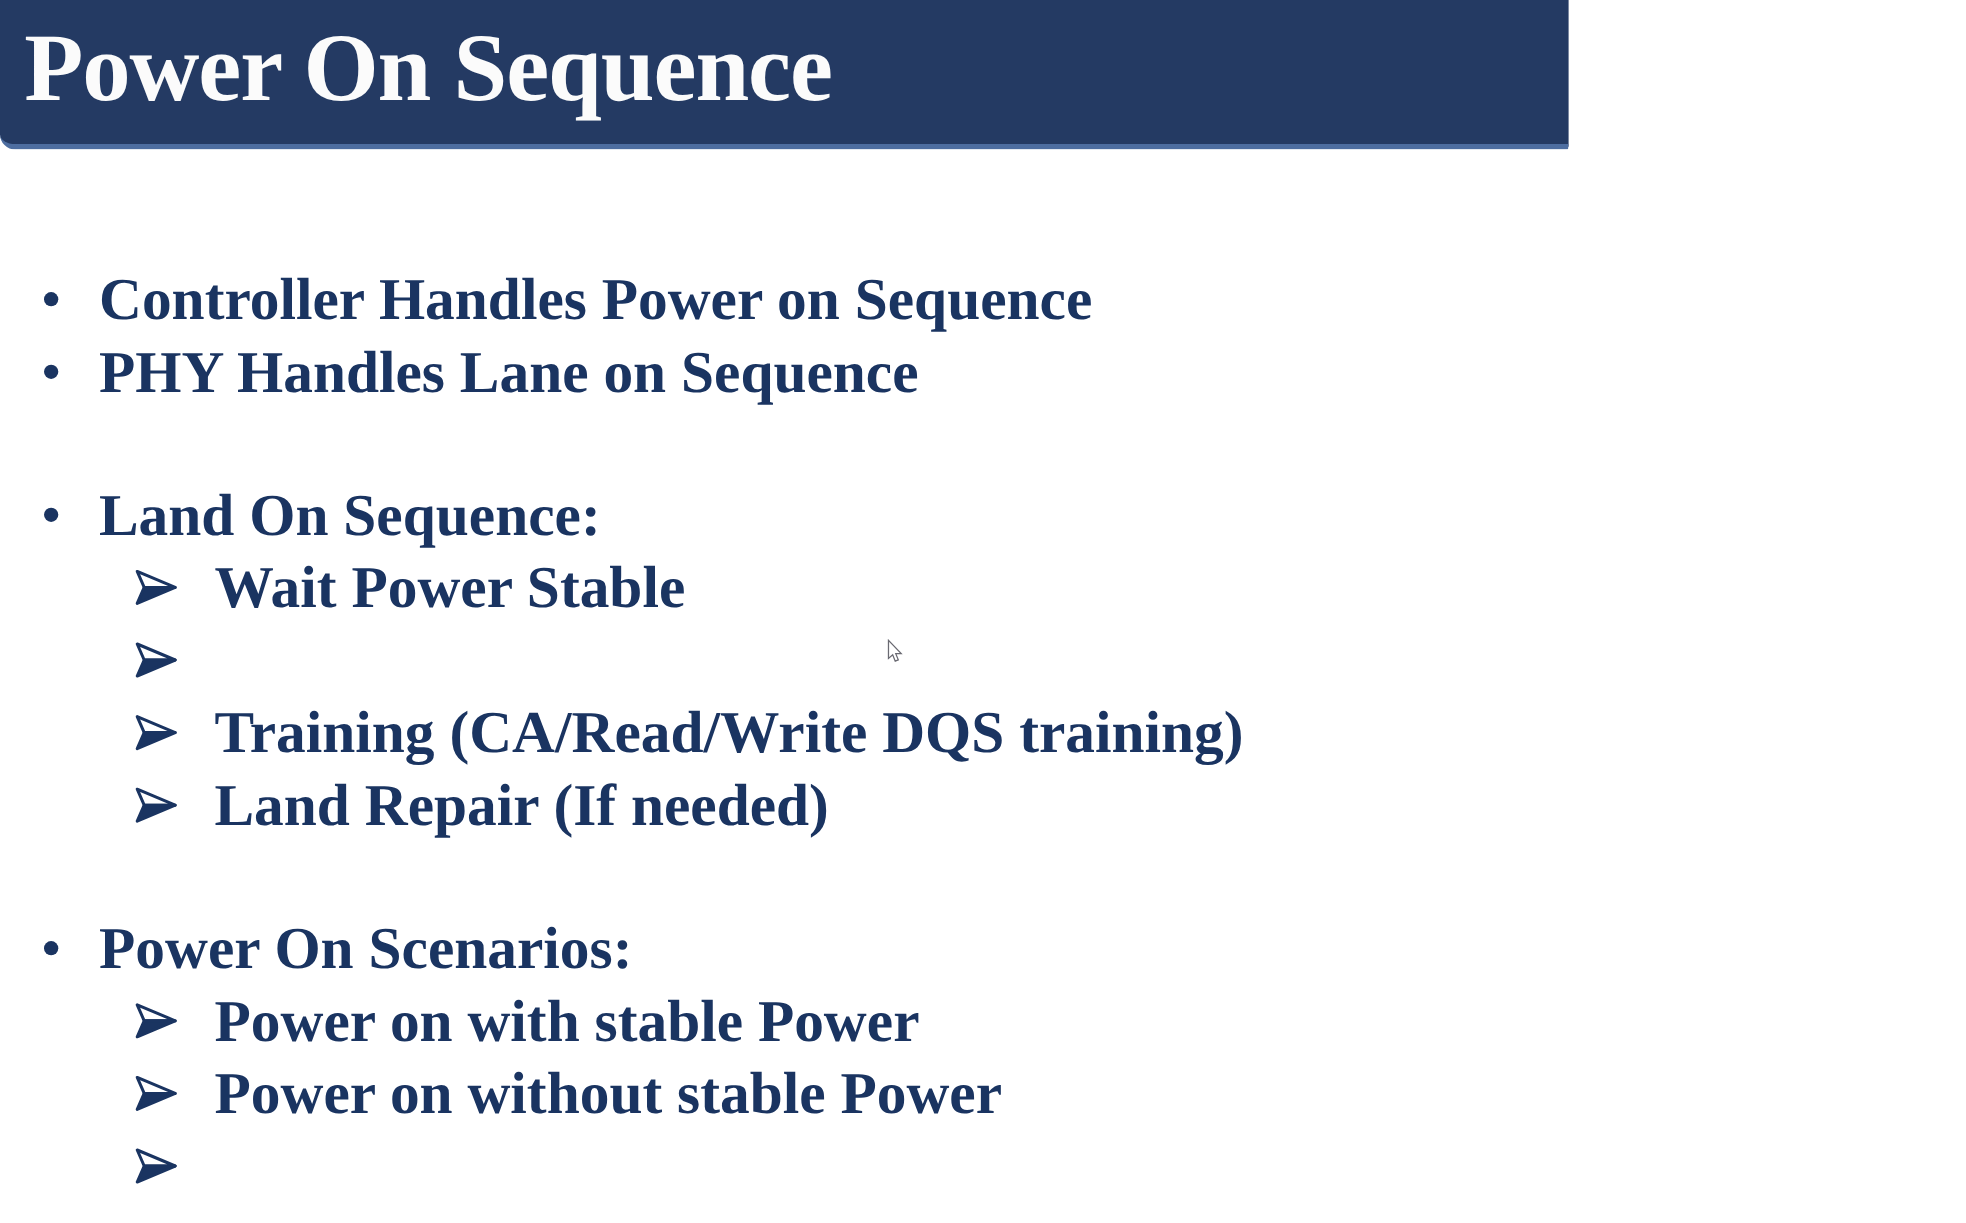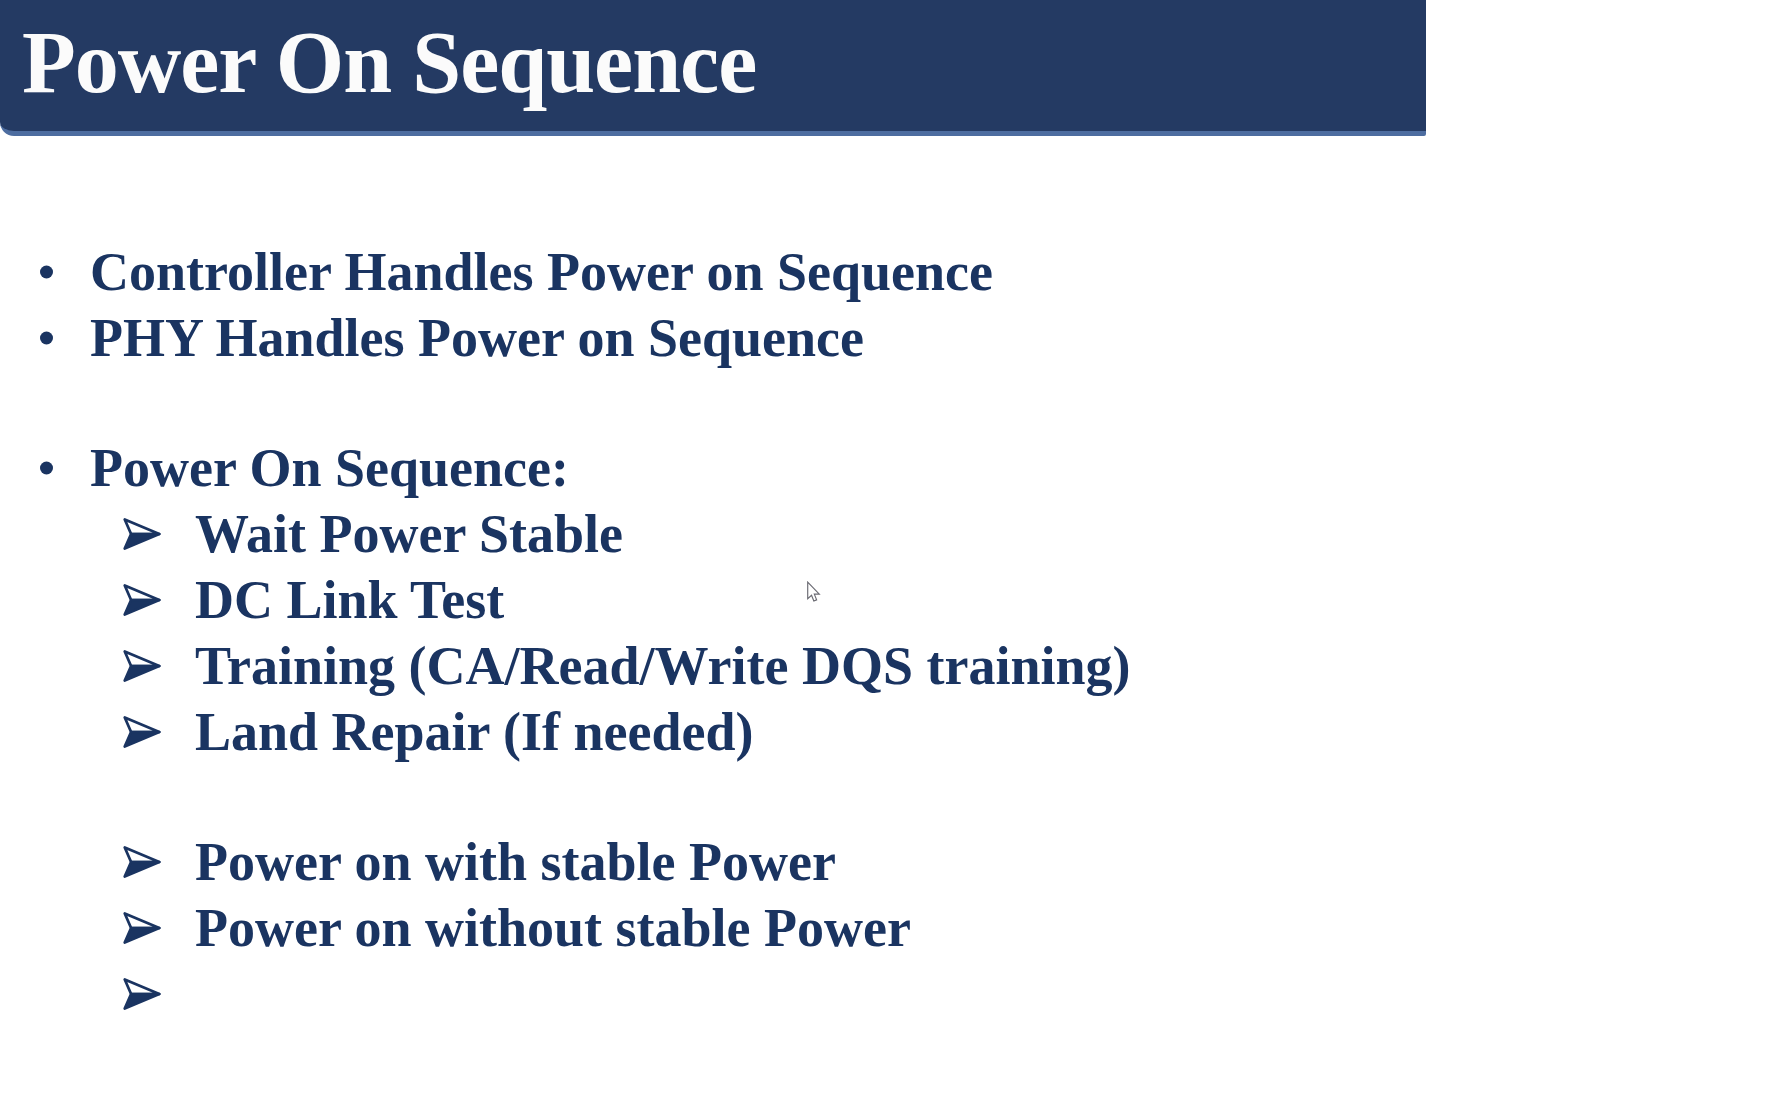--- a/index.html
+++ b/index.html
@@ -98,64 +98,67 @@
   </header>
 
   <main class="content">
     <ul class="bullets" id="bullet-list">
         <li class="item level1">
           <span class="marker-dot"></span>
           <span class="txt">Controller Handles Power on Sequence</span>
         </li>
         <li class="item level1">
           <span class="marker-dot"></span>
-          <span class="txt">PHY Handles Power on Sequence</span>
+          <span class="txt">PHY Handles Lane on Sequence</span>
         </li>
         <li class="spacer"></li>
         <li class="item level1">
           <span class="marker-dot"></span>
-          <span class="txt">Power On Sequence:</span>
+          <span class="txt">Land On Sequence:</span>
         </li>
         <li class="item level2">
           <span class="marker-arrow">
             <svg viewBox="0 0 44 38" width="40" height="36" xmlns="http://www.w3.org/2000/svg">
               <polygon points="3,3 41,19 10,19" fill="#ffffff" stroke="#1a3461" stroke-width="3" stroke-linejoin="round"></polygon>
               <polygon points="10,19 41,19 3,35" fill="#1a3461" stroke="#1a3461" stroke-width="3" stroke-linejoin="round"></polygon>
             </svg>
           </span>
           <span class="txt">Wait Power Stable</span>
         </li>
         <li class="item level2">
           <span class="marker-arrow">
             <svg viewBox="0 0 44 38" width="40" height="36" xmlns="http://www.w3.org/2000/svg">
               <polygon points="3,3 41,19 10,19" fill="#ffffff" stroke="#1a3461" stroke-width="3" stroke-linejoin="round"></polygon>
               <polygon points="10,19 41,19 3,35" fill="#1a3461" stroke="#1a3461" stroke-width="3" stroke-linejoin="round"></polygon>
             </svg>
           </span>
-          <span class="txt">DC Link Test</span>
         </li>
         <li class="item level2">
           <span class="marker-arrow">
             <svg viewBox="0 0 44 38" width="40" height="36" xmlns="http://www.w3.org/2000/svg">
               <polygon points="3,3 41,19 10,19" fill="#ffffff" stroke="#1a3461" stroke-width="3" stroke-linejoin="round"></polygon>
               <polygon points="10,19 41,19 3,35" fill="#1a3461" stroke="#1a3461" stroke-width="3" stroke-linejoin="round"></polygon>
             </svg>
           </span>
           <span class="txt">Training (CA/Read/Write DQS training)</span>
         </li>
         <li class="item level2">
           <span class="marker-arrow">
             <svg viewBox="0 0 44 38" width="40" height="36" xmlns="http://www.w3.org/2000/svg">
               <polygon points="3,3 41,19 10,19" fill="#ffffff" stroke="#1a3461" stroke-width="3" stroke-linejoin="round"></polygon>
               <polygon points="10,19 41,19 3,35" fill="#1a3461" stroke="#1a3461" stroke-width="3" stroke-linejoin="round"></polygon>
             </svg>
           </span>
           <span class="txt">Land Repair (If needed)</span>
         </li>
         <li class="spacer"></li>
+        <li class="item level1">
+          <span class="marker-dot"></span>
+          <span class="txt">Power On Scenarios:</span>
+        </li>
         <li class="item level2">
           <span class="marker-arrow">
             <svg viewBox="0 0 44 38" width="40" height="36" xmlns="http://www.w3.org/2000/svg">
               <polygon points="3,3 41,19 10,19" fill="#ffffff" stroke="#1a3461" stroke-width="3" stroke-linejoin="round"></polygon>
               <polygon points="10,19 41,19 3,35" fill="#1a3461" stroke="#1a3461" stroke-width="3" stroke-linejoin="round"></polygon>
             </svg>
           </span>
           <span class="txt">Power on with stable Power</span>
         </li>
         <li class="item level2">

